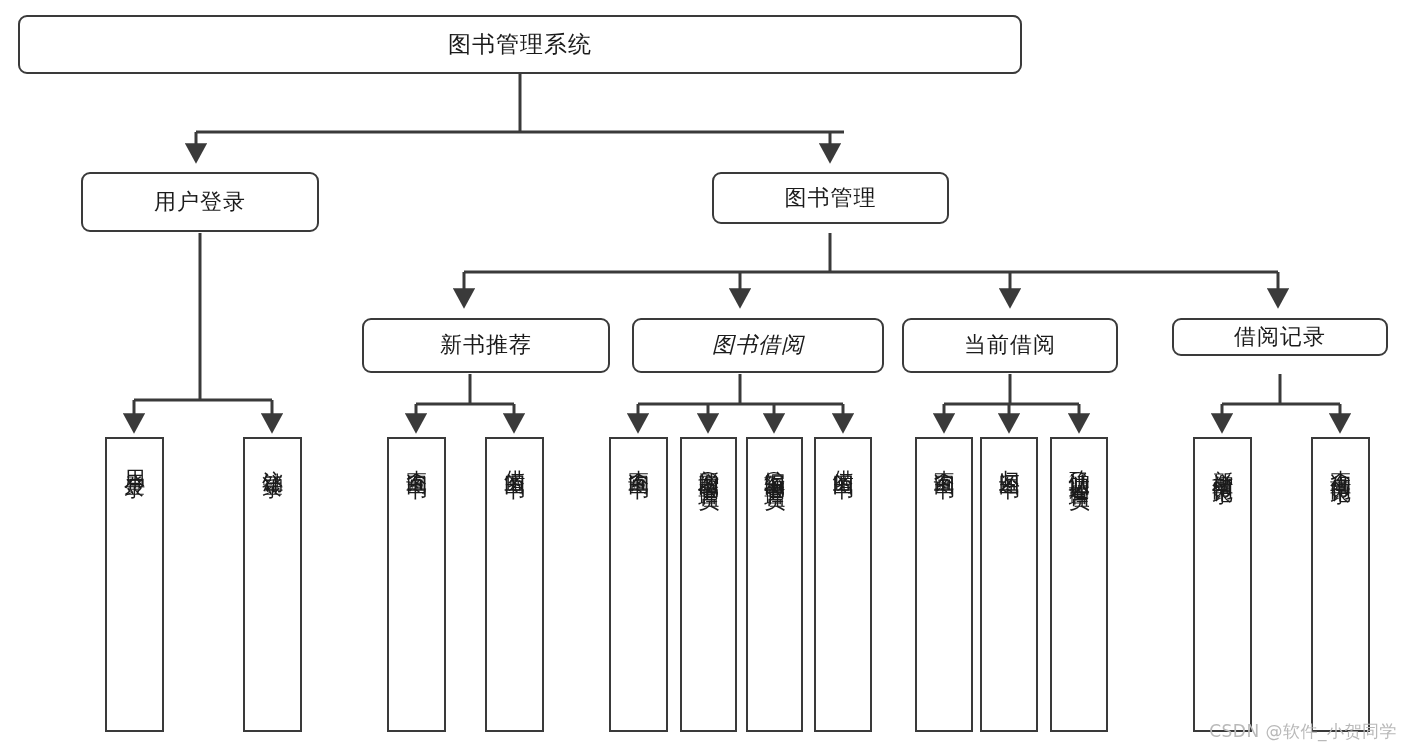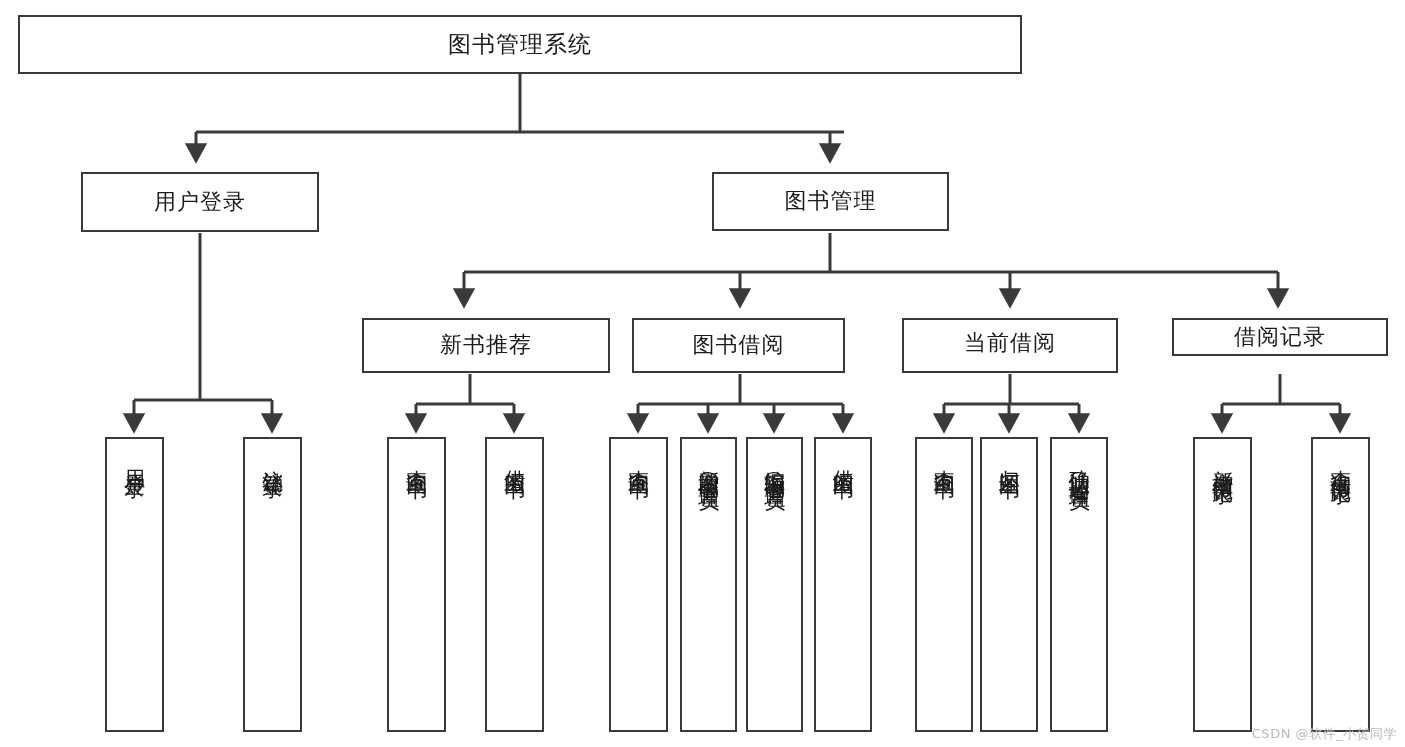--- a/index.html
+++ b/index.html
@@ -31,20 +31,21 @@
     border: 2.5px solid #3a3a3a;
     display: flex;
     align-items: center;
     justify-content: center;
     color: #1b1b1b;
     letter-spacing: 1px;
   }
   .node.horiz {
     font-size: 22px;
     line-height: 1.2;
+    border-radius: 9px;
   }
   .node.root {
     font-size: 23px;
   }
   .node.vert {
     writing-mode: vertical-rl;
     text-orientation: upright;
     font-size: 21px;
     line-height: 1.35;
     justify-content: flex-start;
@@ -54,21 +55,21 @@
   }
   .node.vert .vlabel {
     writing-mode: vertical-rl;
     text-orientation: upright;
     white-space: nowrap;
   }
   .watermark {
     position: absolute;
     right: 8px;
     bottom: 4px;
-    font-size: 13px;
+    font-size: 17px;
     color: #b9b9b9;
     letter-spacing: 0.5px;
     white-space: nowrap;
     font-family: "DejaVu Sans", "Liberation Sans", sans-serif;
   }
 </style>
 </head>
 <body>
 
 <div id="canvas">
@@ -136,33 +137,33 @@
   </svg>
 
   <div class="node horiz root" style="left:18px; top:15px; width:1004px; height:59px;">
     <span>图书管理系统</span>
   </div>
 
   <div class="node horiz" style="left:81px; top:172px; width:238px; height:60px;">
     <span>用户登录</span>
   </div>
 
-  <div class="node horiz" style="left:712px; top:172px; width:237px; height:59px;text-align:center;">
+  <div class="node horiz" style="left:712px; top:172px; width:237px; height:52px;text-align:center;">
     <span>图书管理</span>
   </div>
 
   <div class="node horiz" style="left:362px; top:318px; width:248px; height:55px;">
     <span>新书推荐</span>
   </div>
 
-  <div class="node horiz" style="left:632px; top:318px; width:213px; height:55px;">
+  <div class="node horiz" style="left:632px; top:318px; width:252px; height:55px;font-style:italic;">
     <span>图书借阅</span>
   </div>
 
-  <div class="node horiz" style="left:902px; top:318px; width:216px; height:55px;font-family:Liberation Mono, monospace;">
+  <div class="node horiz" style="left:902px; top:318px; width:216px; height:55px;">
     <span>当前借阅</span>
   </div>
 
   <div class="node horiz" style="left:1172px; top:318px; width:216px; height:38px;">
     <span>借阅记录</span>
   </div>
 
   <div class="node vert" style="left:105px; top:437px; width:59px; height:295px;">
     <span class="vlabel">用户登录</span>
   </div>

